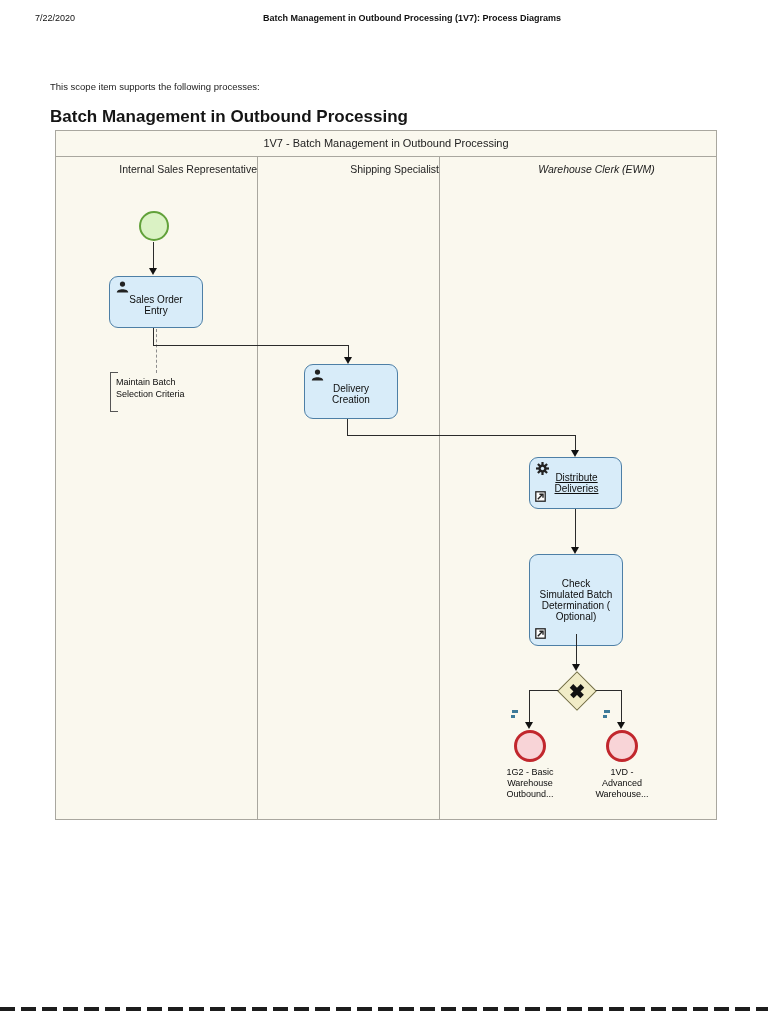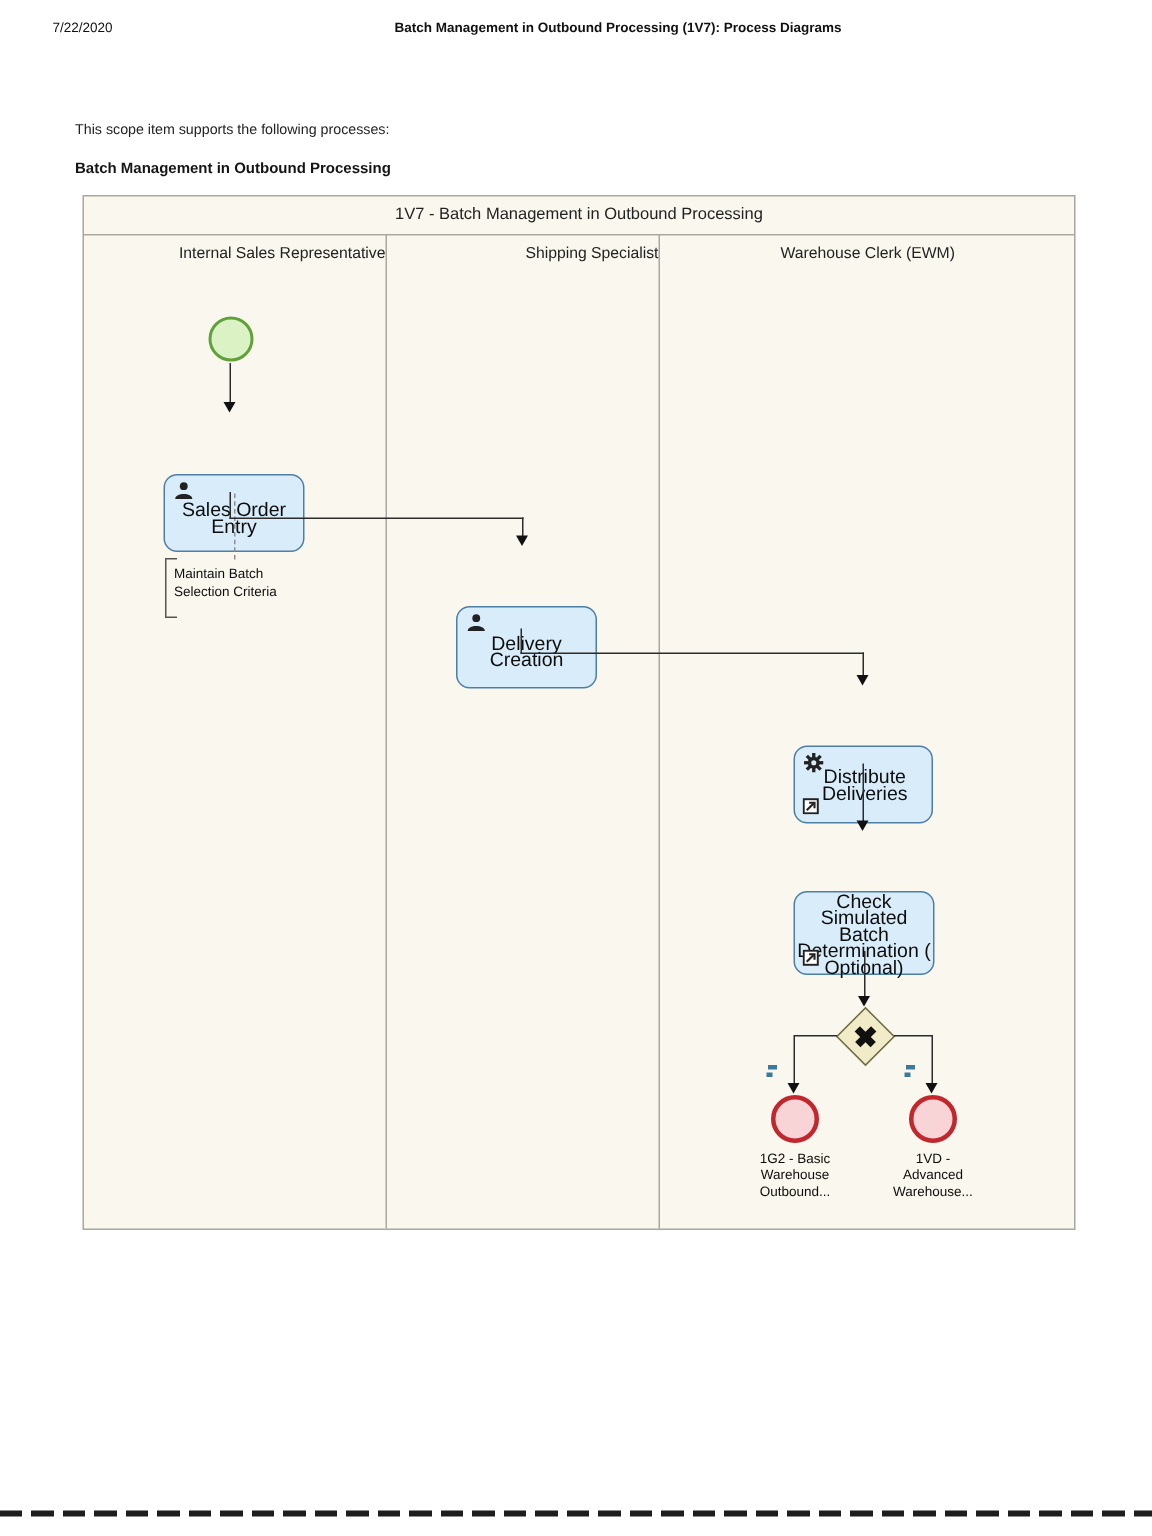--- a/index.html
+++ b/index.html
@@ -4,21 +4,21 @@
 <style>
   html,body{margin:0;padding:0;background:#e9e9e9;}
   .page{position:relative;width:768px;height:1024px;background:#ffffff;
         font-family:"Liberation Sans",sans-serif;color:#1a1a1a;overflow:hidden;margin:0 auto;}
 
   
   .hdr-date{position:absolute;left:35px;top:13px;font-size:9px;color:#111;}
   .hdr-title{position:absolute;left:263px;top:13px;font-size:9px;font-weight:bold;color:#111;text-align:right;}
   .h1{position:absolute;left:50px;top:46px;font-size:24px;font-weight:bold;letter-spacing:-0.2px;color:#151515;}
   .intro{position:absolute;left:50px;top:81px;font-size:9.5px;color:#222;}
-  .h2{position:absolute;left:50px;top:107px;font-size:10px;font-weight:bold;color:#151515;}
+  .h2{position:absolute;left:50px;top:107px;font-size:17px;font-weight:bold;color:#151515;}
   .footer{position:absolute;left:35px;top:992px;width:703px;display:flex;justify-content:space-between;font-size:9px;color:#111;}
   .bottom-bar{position:absolute;left:0;top:1007px;width:768px;height:4px;
               background:repeating-linear-gradient(90deg,#1d1d1d 0 15px,transparent 15px 21px);}
 
   
   .pool{position:absolute;left:55px;top:130px;width:662px;height:690px;box-sizing:border-box;
         background:var(--pool-bg,#faf8ee);border:1px solid var(--lane-border,#a9a79f);}
   .pool-title{height:25px;line-height:25px;text-align:center;font-size:11px;color:#222;
               border-bottom:1px solid var(--lane-border,#a9a79f);}
   .lane-divider{position:absolute;top:25px;bottom:0;width:0;border-left:1px solid var(--lane-border,#a9a79f);}
@@ -32,24 +32,24 @@
             border-right:4.5px solid transparent;border-top:7.5px solid #111;}
 
   
   .event-start{position:absolute;width:30px;height:30px;border-radius:50%;box-sizing:border-box;
                background:var(--start-fill,#daf2c4);border:2px solid var(--start-border,#61a13a);}
   .event-end{position:absolute;width:32px;height:32px;border-radius:50%;box-sizing:border-box;
              background:var(--end-fill,#f8d4d7);border:3px solid var(--end-border,#c1272d);}
   .task{position:absolute;box-sizing:border-box;border-radius:9px;
         background:var(--task-fill,#d8ecf9);border:1.5px solid var(--task-border,#4d7fa6);
         display:flex;align-items:center;justify-content:center;text-align:center;
-        font-size:13px;line-height:11px;color:#0d0d0d;margin-top:40px;}
+        font-size:10px;line-height:11px;color:#0d0d0d;}
   .task .label{white-space:pre-line;}
   .pad-top{padding-top:5px;}
-  .pad-left{padding-left:2px;}
+  .pad-left{padding-left:2px;text-decoration:underline;}
   .icon-tl{position:absolute;top:4px;left:6px;}
   .icon-bl{position:absolute;bottom:4px;left:5px;}
   .gateway{position:absolute;width:28px;height:28px;box-sizing:border-box;transform:rotate(45deg);
            background:var(--gw-fill,#f1ecc7);border:1.5px solid var(--gw-border,#6f6b45);}
   .xbar{position:absolute;left:50%;top:50%;background:#111;transform:translate(-50%,-50%);}
   .xbar.h{width:15px;height:4.5px;}
   .xbar.v{width:4.5px;height:15px;}
   .end-label{position:absolute;width:84px;text-align:center;font-size:9px;line-height:11px;
              color:#0d0d0d;white-space:pre-line;}
   .anno-bracket{position:absolute;width:7px;border-left:1px solid #555;
@@ -72,21 +72,21 @@
   <div class="h2">Batch Management in Outbound Processing</div>
 
   <div class="pool">
     <div class="pool-title">1V7 - Batch Management in Outbound Processing</div>
 
     <div class="lane-divider" style="left:201px;"></div>
     <div class="lane-divider" style="left:383px;"></div>
 
     <div class="lane-title" style="left:0;width:201px;text-align:right;">Internal Sales Representative</div>
     <div class="lane-title" style="left:201px;width:182px;text-align:right;">Shipping Specialist</div>
-    <div class="lane-title" style="left:383px;width:279px;">Warehouse Clerk (EWM)</div>
+    <div class="lane-title" style="left:401px;width:279px;font-style:italic;">Warehouse Clerk (EWM)</div>
 
     <div class="event-start" style="left:83px;top:80px;"></div>
 
     <div class="vline" style="left:97px;top:111px;height:27px;"></div>
     <div class="arr-down" style="left:93px;top:137px;"></div>
 
     <div class="task pad-top" style="left:53px;top:145px;width:94px;height:52px;">
       <span class="icon-tl">
         <svg width="13" height="12" viewBox="0 0 13 12">
             <circle cx="6.5" cy="3.1" r="2.6" fill="#222"></circle>
@@ -143,21 +143,21 @@
           <path d="M4.4,3.2 L8,3.2 L8,6.8" stroke="#222" stroke-width="1.4" fill="none"></path>
         </svg>
       </span>
       <span class="label">Distribute
 Deliveries</span>
     </div>
 
     <div class="vline" style="left:519px;top:378px;height:39px;"></div>
     <div class="arr-down" style="left:515px;top:416px;"></div>
 
-    <div class="task" style="left:473px;top:423px;width:94px;height:56px;">
+    <div class="task" style="left:473px;top:423px;width:94px;height:92px;">
       <span class="icon-bl">
         <svg width="11" height="11" viewBox="0 0 11 11">
           <rect x="0.8" y="0.8" width="9.4" height="9.4" fill="#fdfdfd" stroke="#222" stroke-width="1.3"></rect>
           <path d="M2.8,8.2 L7.4,3.6" stroke="#222" stroke-width="1.4" fill="none"></path>
           <path d="M4.4,3.2 L8,3.2 L8,6.8" stroke="#222" stroke-width="1.4" fill="none"></path>
         </svg>
       </span>
       <span class="label">Check
 Simulated Batch
 Determination (

